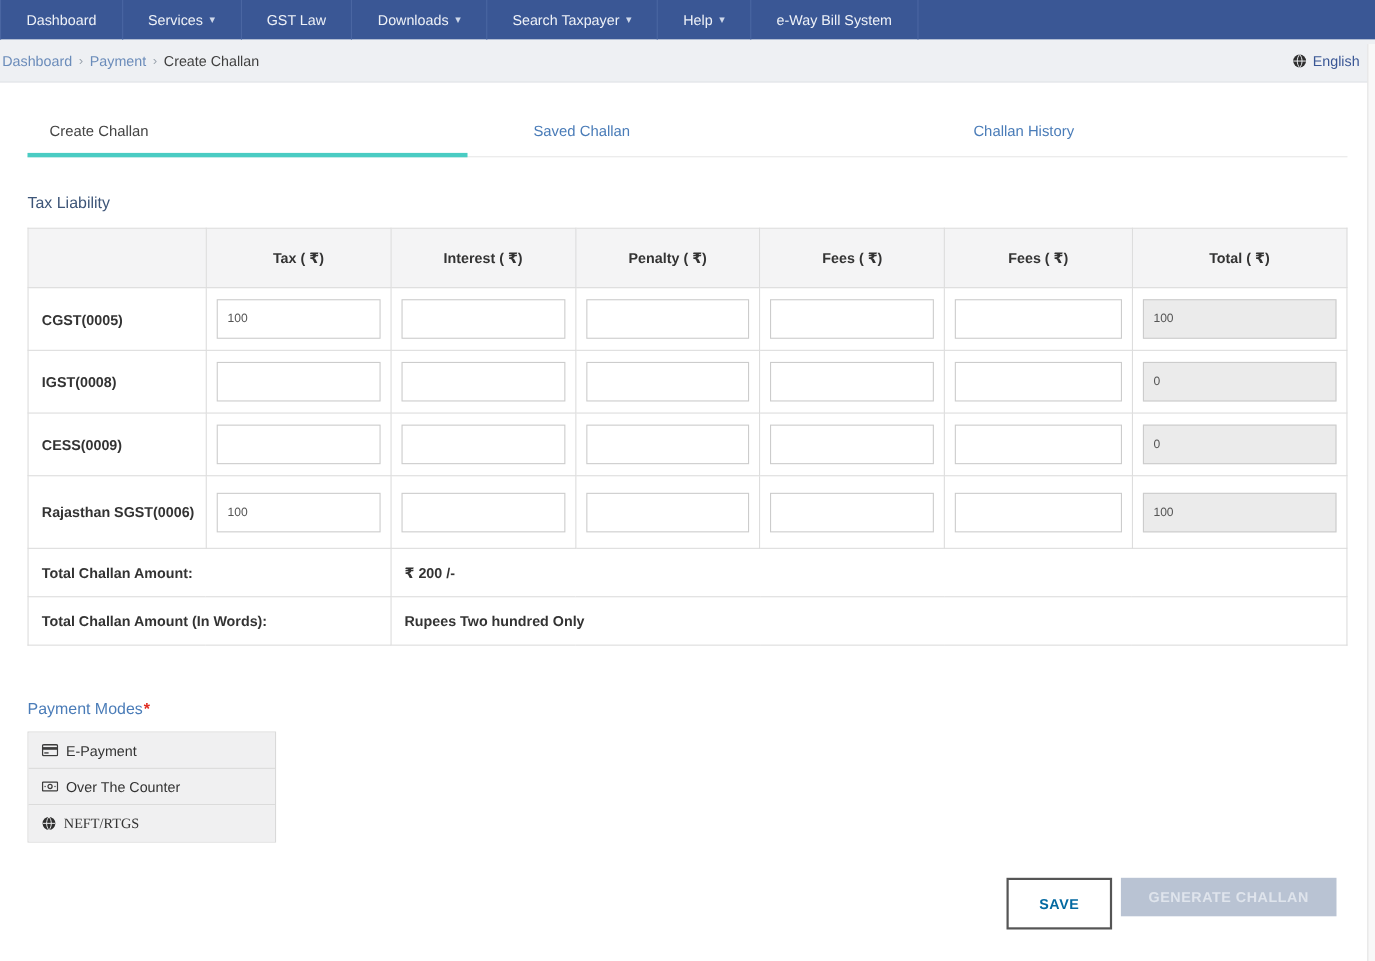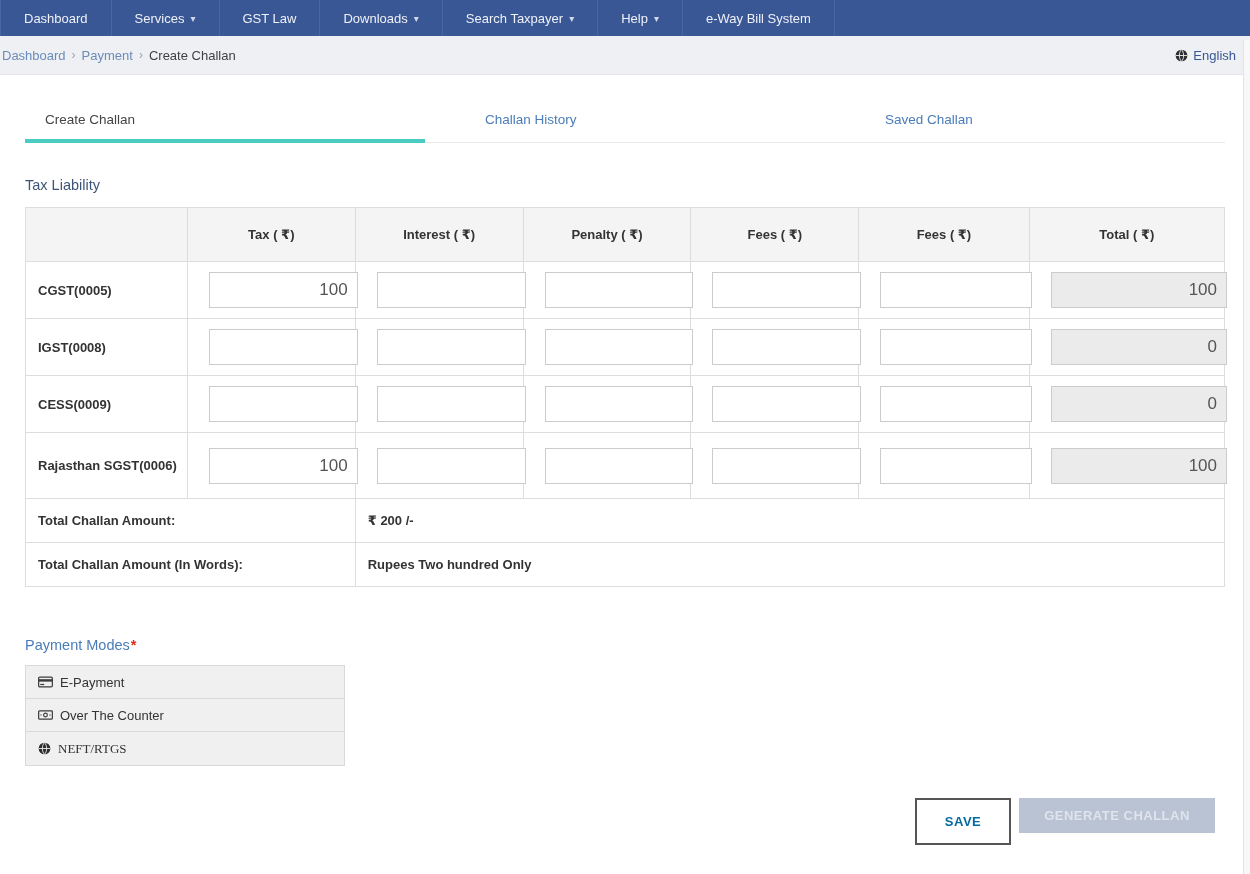--- a/index.html
+++ b/index.html
@@ -42,32 +42,32 @@
   
   table.taxtbl { width:100%; margin-top:14px; border-collapse:collapse; }
   .taxtbl th, .taxtbl td { border:1px solid #dddddd; }
   .taxtbl thead th { height:54px; background:#f4f4f5; font-size:13px; color:#333;
     font-weight:bold; text-align:center; }
   .taxtbl td.rowlabel { padding:0 10px 0 12px; font-weight:bold; color:#333; }
   .taxtbl tbody tr.amt-row { height:57px; }
   .taxtbl tbody tr.amt-row.tall { height:66px; }
   .taxtbl td.cell { padding:0 9px; }
   .taxtbl input.amt { width:100%; height:36px; border:1px solid #cccccc; background:#fff;
-    text-align:right; padding:0 9px; font-size:17px; color:#555;
-    font-family:"Liberation Sans","DejaVu Sans",sans-serif;margin-left:12px; }
+    text-align:left; padding:0 9px; font-size:11px; color:#555;
+    font-family:"Liberation Sans","DejaVu Sans",sans-serif; }
   .taxtbl input.amt:disabled, .taxtbl input.amt.readonly { background:#ebebeb; color:#555; }
   .taxtbl tr.total-row { height:44px; }
   .taxtbl tr.total-row td { padding:0 12px; font-weight:bold; color:#333; }
 
   
   .w-label{width:13.5%;} .w-tax{width:14%;margin-left:22px;} .w-int{width:14%;} .w-pen{width:14%;}
   .w-fee{width:14%;} .w-oth{width:14.2%;} .w-tot{width:16.3%;}
 
   
-  .paypanel { width:320px; margin-top:12px; border:1px solid #d9d9d9; }
+  .paypanel { width:226px; margin-top:12px; border:1px solid #d9d9d9; }
   .paymode { display:flex; align-items:center; gap:7px; height:33px; padding:0 12px;
     background:#f0f0f1; border-bottom:1px solid #d9d9d9; color:#333; cursor:pointer; }
   .paymode:last-child { border-bottom:none;font-family:Liberation Serif, serif; }
   .paymode svg { display:block; flex:none; }
 
   
   .actions { display:flex; justify-content:flex-end; gap:8px; margin-top:32px; padding-right:10px; }
   .btn-save { width:96px; height:47px; background:#fff; border:2px solid #555;
     color:#0369a1; font-weight:bold; font-size:13px; cursor:pointer; letter-spacing:0.5px;
     font-family:"Liberation Sans","DejaVu Sans",sans-serif; }
@@ -129,24 +129,24 @@
   </div>
 </div>
 
 <div class="content">
 
   <div class="tabs">
     <div class="tab active">
       <span>Create Challan</span>
     </div>
     <div class="tab inactive">
+      <span>Saved Challan</span>
+    </div>
+    <div class="tab inactive">
       <span>Challan History</span>
-    </div>
-    <div class="tab inactive">
-      <span>Saved Challan</span>
     </div>
   </div>
 
   <div class="section-title">Tax Liability</div>
 
   <table class="taxtbl">
     <thead>
       <tr>
         <th class="w-label"></th>
         <th class="w-tax">Tax ( ₹)</th>

